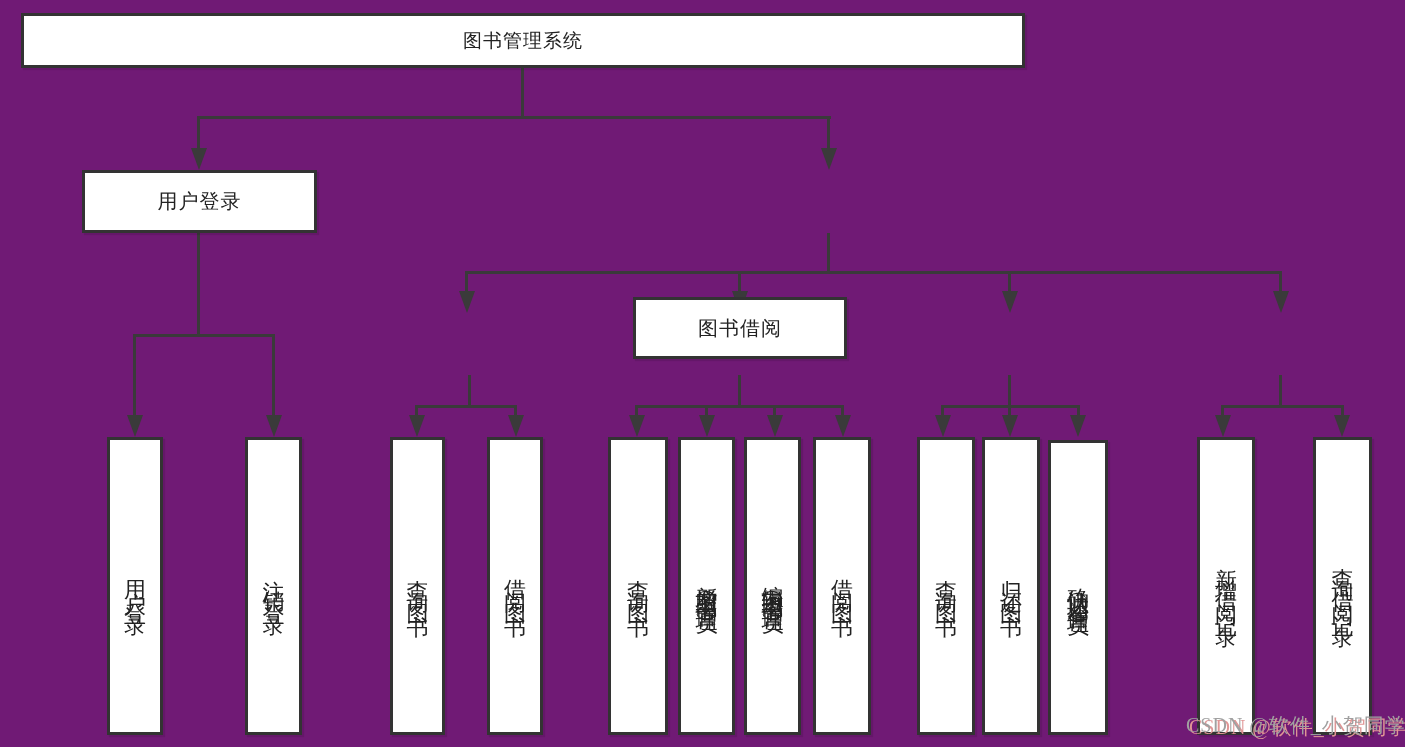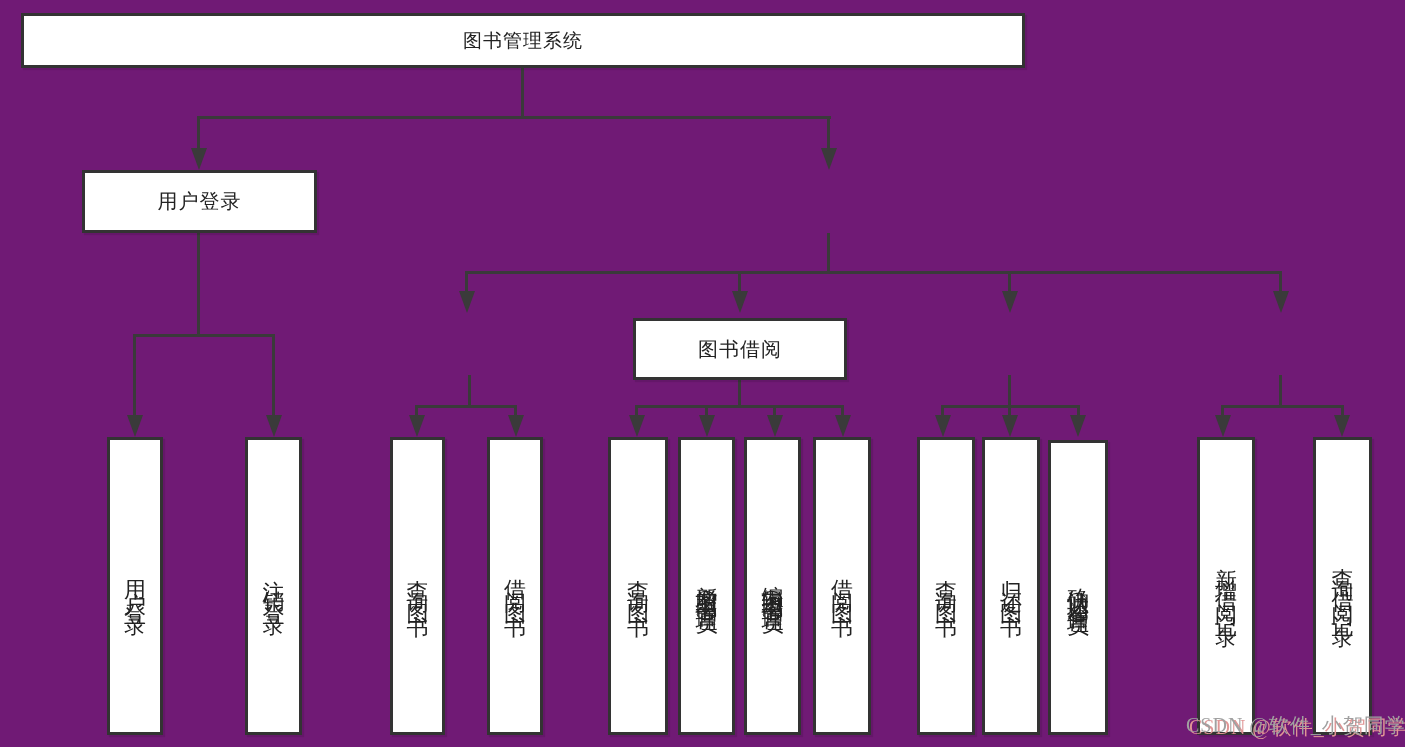--- a/index.html
+++ b/index.html
@@ -94,21 +94,21 @@
   <div class="arrow" style="left:1334px;top:415px"></div>
 
   <div class="box hbox rootbox" style="left:21px;top:13px;width:1004px;height:55px">
     <span>图书管理系统</span>
   </div>
 
   <div class="box hbox" style="left:82px;top:170px;width:235px;height:63px">
     <span>用户登录</span>
   </div>
 
-  <div class="box hbox" style="left:633px;top:318px;width:214px;height:62px">
+  <div class="box hbox" style="left:633px;top:297px;width:214px;height:62px">
     <span>图书借阅</span>
   </div>
 
   <div class="box vbox" style="left:107px;top:437px;width:56px;height:298px">
     <span style="letter-spacing: 12px;">用户登录</span>
   </div>
   <div class="box vbox" style="left:245px;top:437px;width:57px;height:298px">
     <span style="letter-spacing: 12px;">注销登录</span>
   </div>
 

